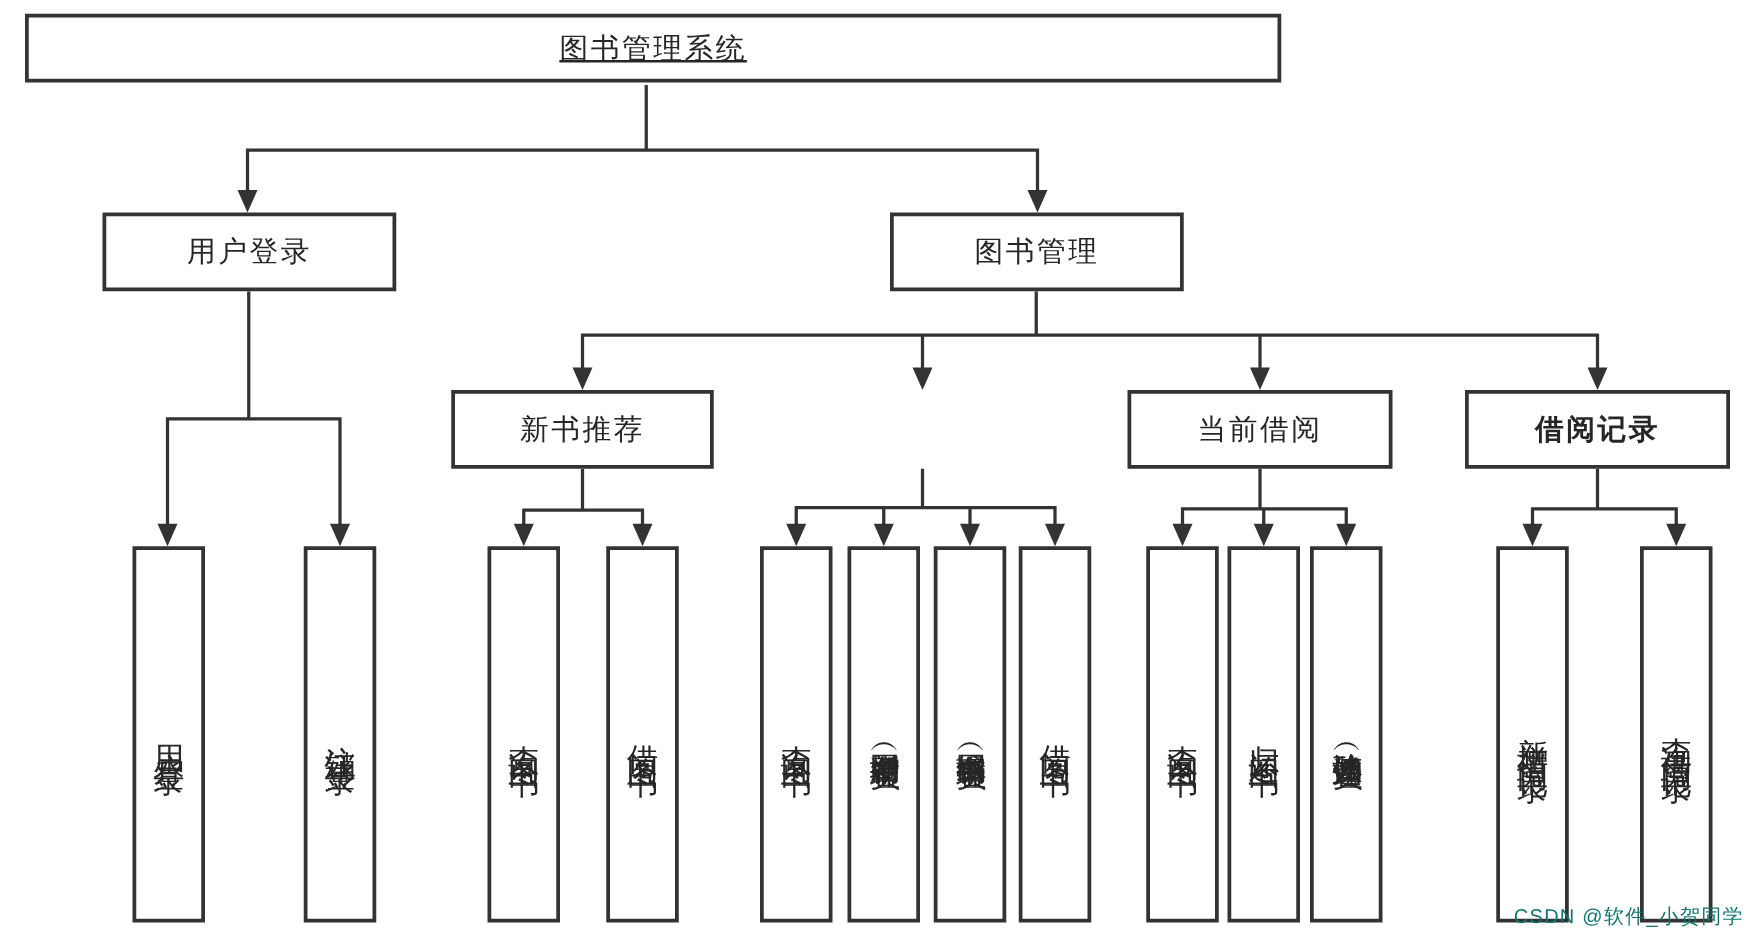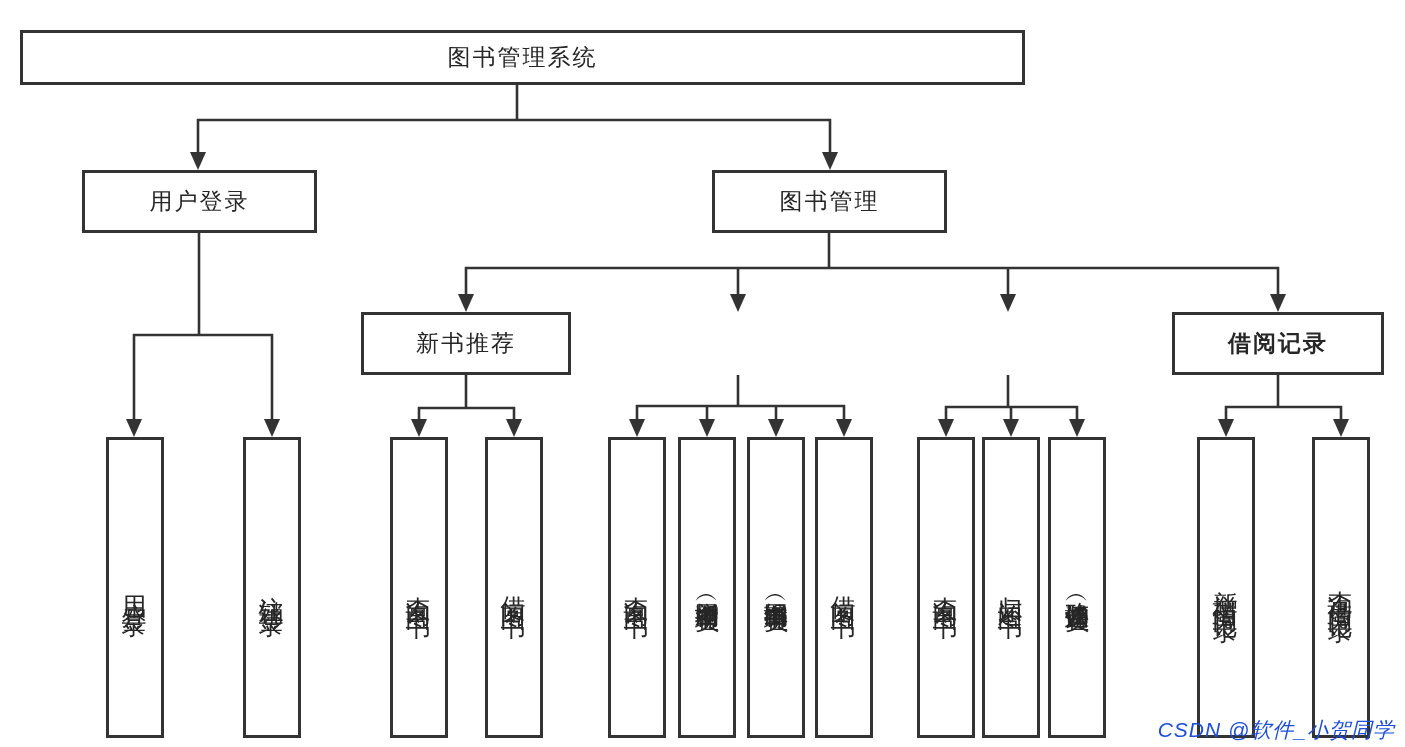--- a/index.html
+++ b/index.html
@@ -28,21 +28,21 @@
     background: #ffffff;
     border: 3px solid #333333;
     display: flex;
     align-items: center;
     justify-content: center;
     color: #262626;
     font-size: 23px;
     letter-spacing: 2px;
     white-space: nowrap;
   }
-  .root  { left: 20px;  top: 30px;  width: 1005px; height: 55px; }
+  .root  { left: 20px;  top: 11px;  width: 1005px; height: 55px; text-decoration: underline; }
   .lvl2  { top: 170px; height: 63px; }
   .lvl3  { top: 312px; height: 63px; text-align: center; }
   .leaf {
     position: absolute;
     box-sizing: border-box;
     top: 437px;
     width: 58px;
     height: 301px;
     background: #ffffff;
     border: 3px solid #333333;
@@ -59,25 +59,24 @@
     white-space: nowrap;
   }
   .vtext.tight {
     font-size: 24px;
     letter-spacing: 1px;
   }
   .watermark {
     position: absolute;
     right: 10px;
     bottom: 3px;
-    font-size: 21px;
-    color: #1d4ed8;
+    font-size: 16px;
+    color: #0f766e;
     letter-spacing: 1px;
     z-index: 5;
-    font-style: italic;
   }
 </style>
 </head>
 <body>
 
 <div id="canvas">
 
   <svg id="connectors" viewBox="0 0 1405 747" xmlns="http://www.w3.org/2000/svg">
     <g stroke="#333333" stroke-width="2.6" fill="none">
 
@@ -120,20 +119,21 @@
       <polygon points="1333,419 1349,419 1341,437"></polygon>
     </g>
   </svg>
 
   <div class="node root">图书管理系统</div>
 
   <div class="node lvl2" style="left:82px;width:235px;">用户登录</div>
   <div class="node lvl2" style="left:712px;width:235px;text-align:center;">图书管理</div>
 
   <div class="node lvl3" style="left:361px;width:210px;">新书推荐</div>
+  <div class="node lvl3" style="left:902px;width:212px;">当前借阅</div>
   <div class="node lvl3" style="left:1172px;width:212px;font-weight:bold;">借阅记录</div>
 
   <div class="leaf" style="left:106px;">
     <span class="vtext">用户登录</span>
   </div>
   <div class="leaf" style="left:243px;">
     <span class="vtext">注销登录</span>
   </div>
 
   <div class="leaf" style="left:390px;">

